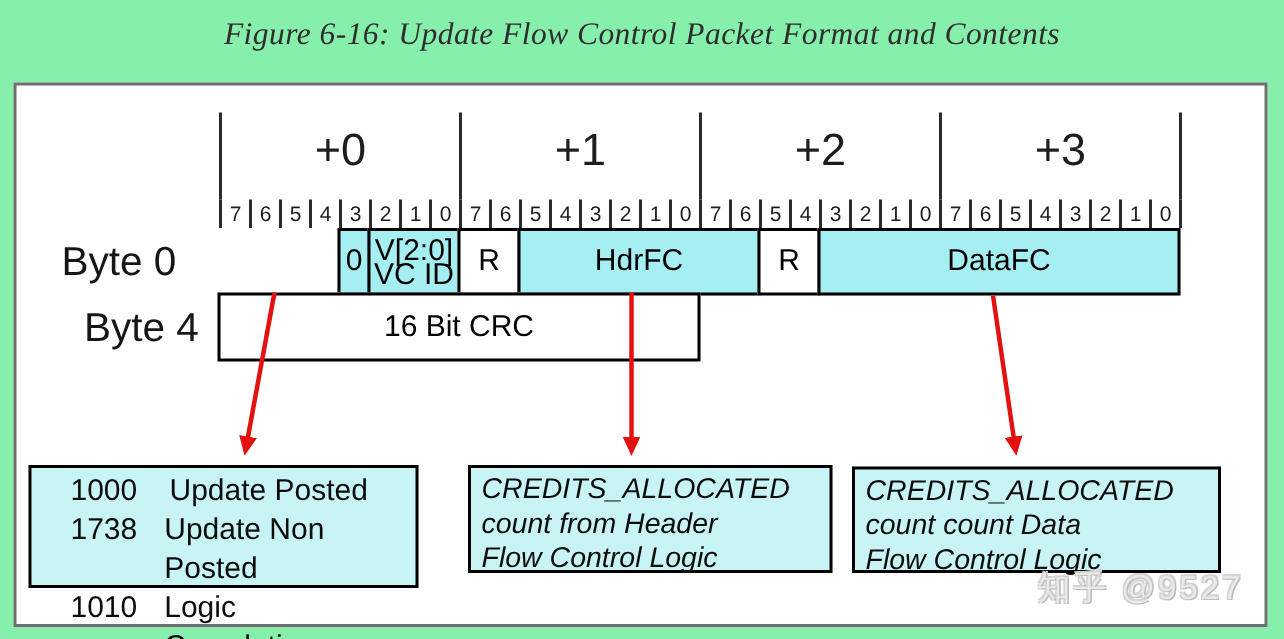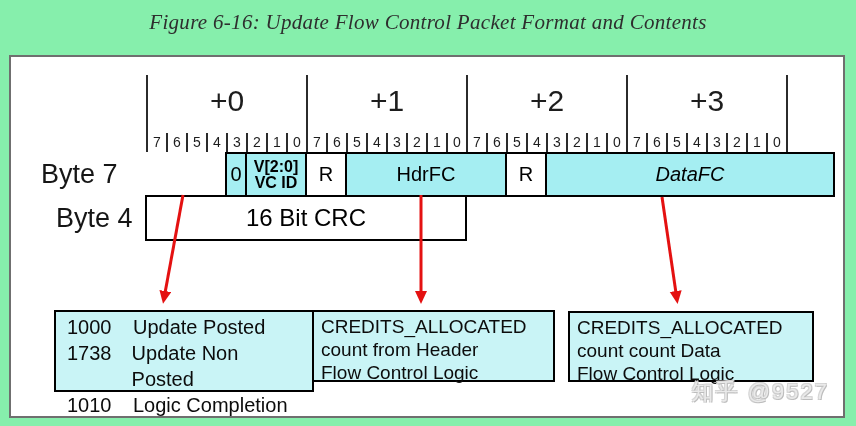--- a/index.html
+++ b/index.html
@@ -44,39 +44,39 @@
   .fields { position:absolute; left:0; top:95px; width:836px; height:45px; }
   .field {
     position:absolute; top:0; height:45px; box-sizing:border-box;
     border:2px solid #000; display:flex; flex-direction:column;
     align-items:center; justify-content:center;
     font-size:20px; color:#000; text-align:center;
   }
   .field.blue  { background:var(--field-blue); color:#fff; font-weight:bold; letter-spacing:2px; }
   .field.cyan  { background:var(--field-cyan); }
   .field.white { background:#fff; }
-  .field.small { font-size:16px; line-height:16px;font-weight:bold; }
+  .field.small { font-size:20px; line-height:16px; }
   .crc-box {
     position:absolute; left:134px; top:138px; width:322px; height:46px;
     box-sizing:border-box; border:2px solid #000; background:#fff;
-    text-align:center; line-height:42px; font-size:24px; color:#000;
+    text-align:center; line-height:42px; font-size:20px; color:#000;
   }
   
   .arrows { position:absolute; left:0; top:0; width:832px; height:359px; pointer-events:none; }
   
   .note {
     position:absolute; box-sizing:border-box; border:2px solid #000;
     background:var(--note-cyan); color:#0c0c0c;
   }
-  .note-type  { left:43px;  top:253px; width:260px; height:82px; padding:2px 11px;  font-size:20px; }
+  .note-type  { left:8px;  top:253px; width:260px; height:82px; padding:2px 26px;  font-size:20px; }
   .note-hdr   { left:301px; top:253px; width:243px; height:72px; padding:3px 7px;  font-size:19px; }
   .note-data  { left:557px; top:254px; width:246px; height:71px; padding:3px 7px;  font-size:19px; }
   .note-type .note-line { display:flex; line-height:26px; }
   .note-type .code { width:48px; margin-right:18px; }
-  .note-hdr .note-line, .note-data .note-line { line-height:23px; }
+  .note-hdr .note-line, .note-data .note-line { line-height:23px;font-style:italic; }
   
   .watermark {
     position:absolute; right:14px; top:320px; font-size:22px;
     color:rgba(235,235,235,0.95); letter-spacing:2px;
     text-shadow: 1px 1px 0 #bdbdbd, -1px -1px 0 #d6d6d6, 1px -1px 0 #cfcfcf, -1px 1px 0 #cfcfcf;
   }
 </style>
 </head>
 <body>
 
@@ -121,32 +121,32 @@
         <div class="bit-cell">7</div>
         <div class="bit-cell">6</div>
         <div class="bit-cell">5</div>
         <div class="bit-cell">4</div>
         <div class="bit-cell">3</div>
         <div class="bit-cell">2</div>
         <div class="bit-cell">1</div>
         <div class="bit-cell">0</div>
       </div>
 
-    <div class="row-label lbl-byte0">Byte 7</div>
+    <div class="row-label lbl-byte0">Byte 0</div>
 
     <div class="fields">
         <div class="field cyan" style="left: 214px; width: 22px;">0</div>
         <div class="field cyan small" style="left: 234px; width: 62px;">
           <div>V[2:0]</div>
           <div>VC ID</div>
         </div>
         <div class="field white" style="left: 294px; width: 42px;">R</div>
         <div class="field cyan" style="left: 334px; width: 162px;">HdrFC</div>
         <div class="field white" style="left: 494px; width: 42px;">R</div>
-        <div class="field cyan" style="left: 534px; width: 290px; font-style: italic;">DataFC</div>
+        <div class="field cyan" style="left: 534px; width: 242px;">DataFC</div>
       </div>
 
     <div class="row-label lbl-byte4">Byte 4</div>
 
     <div class="crc-box">16 Bit CRC</div>
 
     <svg class="arrows" viewBox="0 0 832 359" xmlns="http://www.w3.org/2000/svg">
       <defs>
         <marker id="ah" markerUnits="userSpaceOnUse" markerWidth="16" markerHeight="16" refX="2" refY="6" orient="auto">
           <path d="M0,0 L13,6 L0,12 Z" class="arrow-fill" style="fill: rgb(228, 17, 17);"></path>

